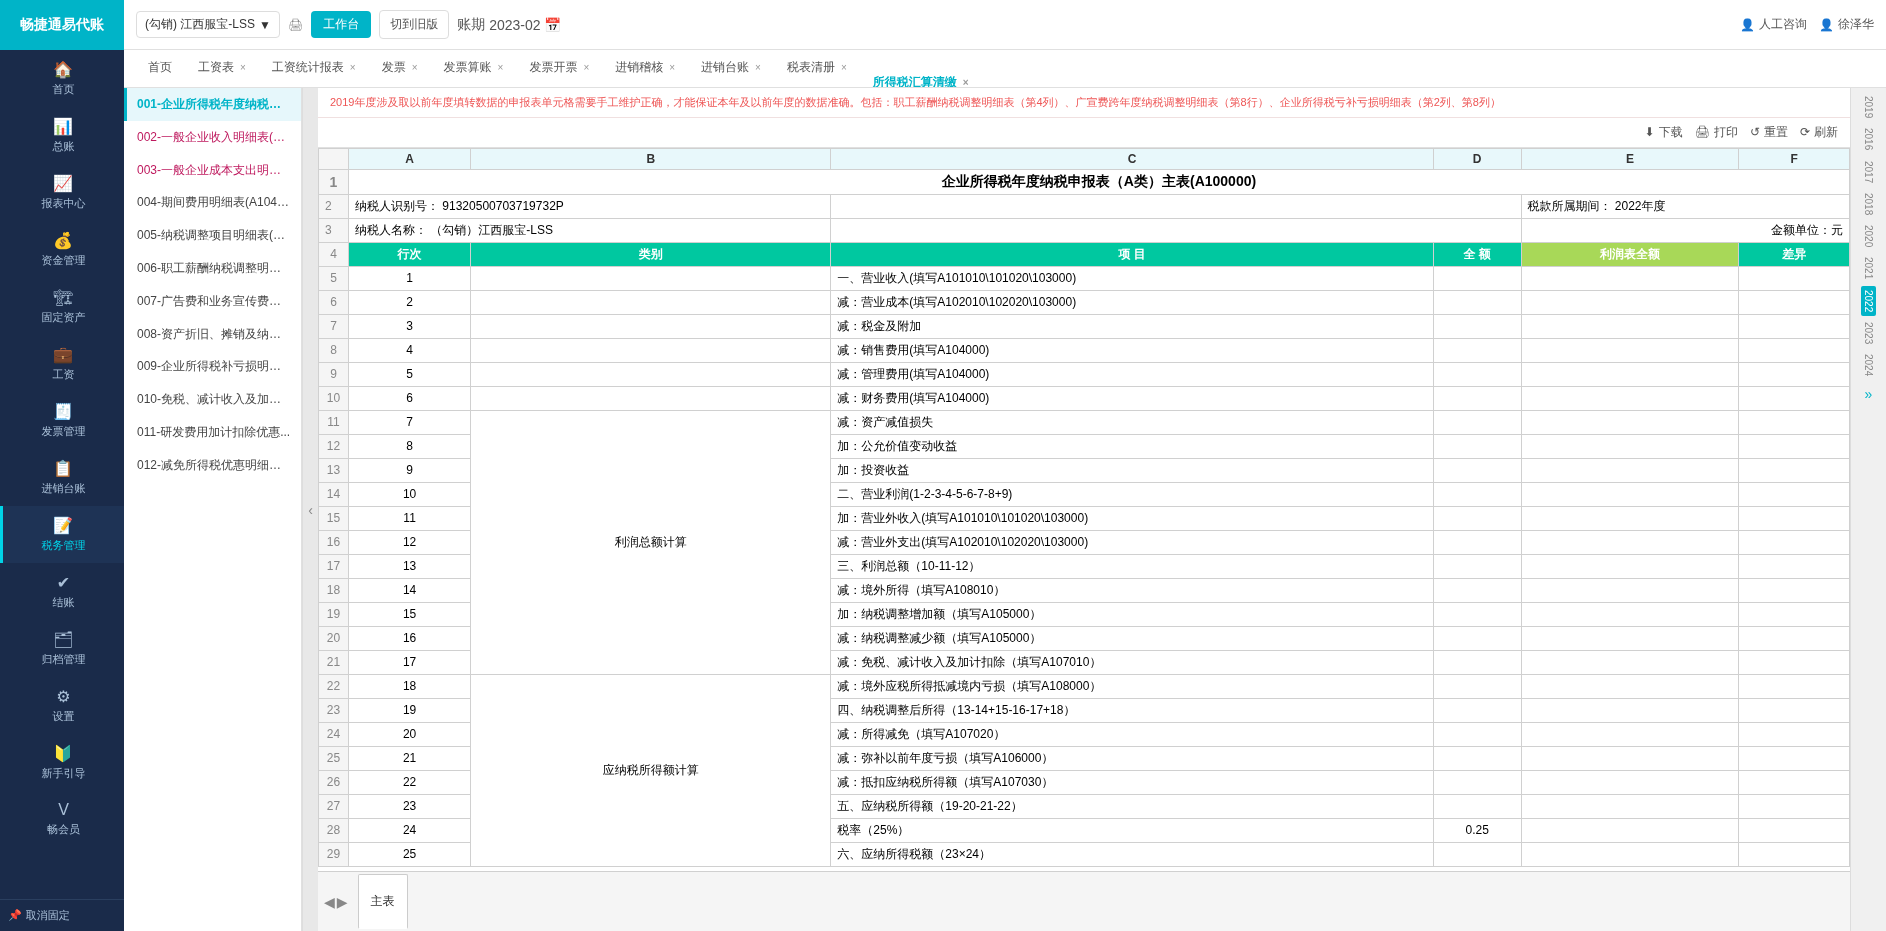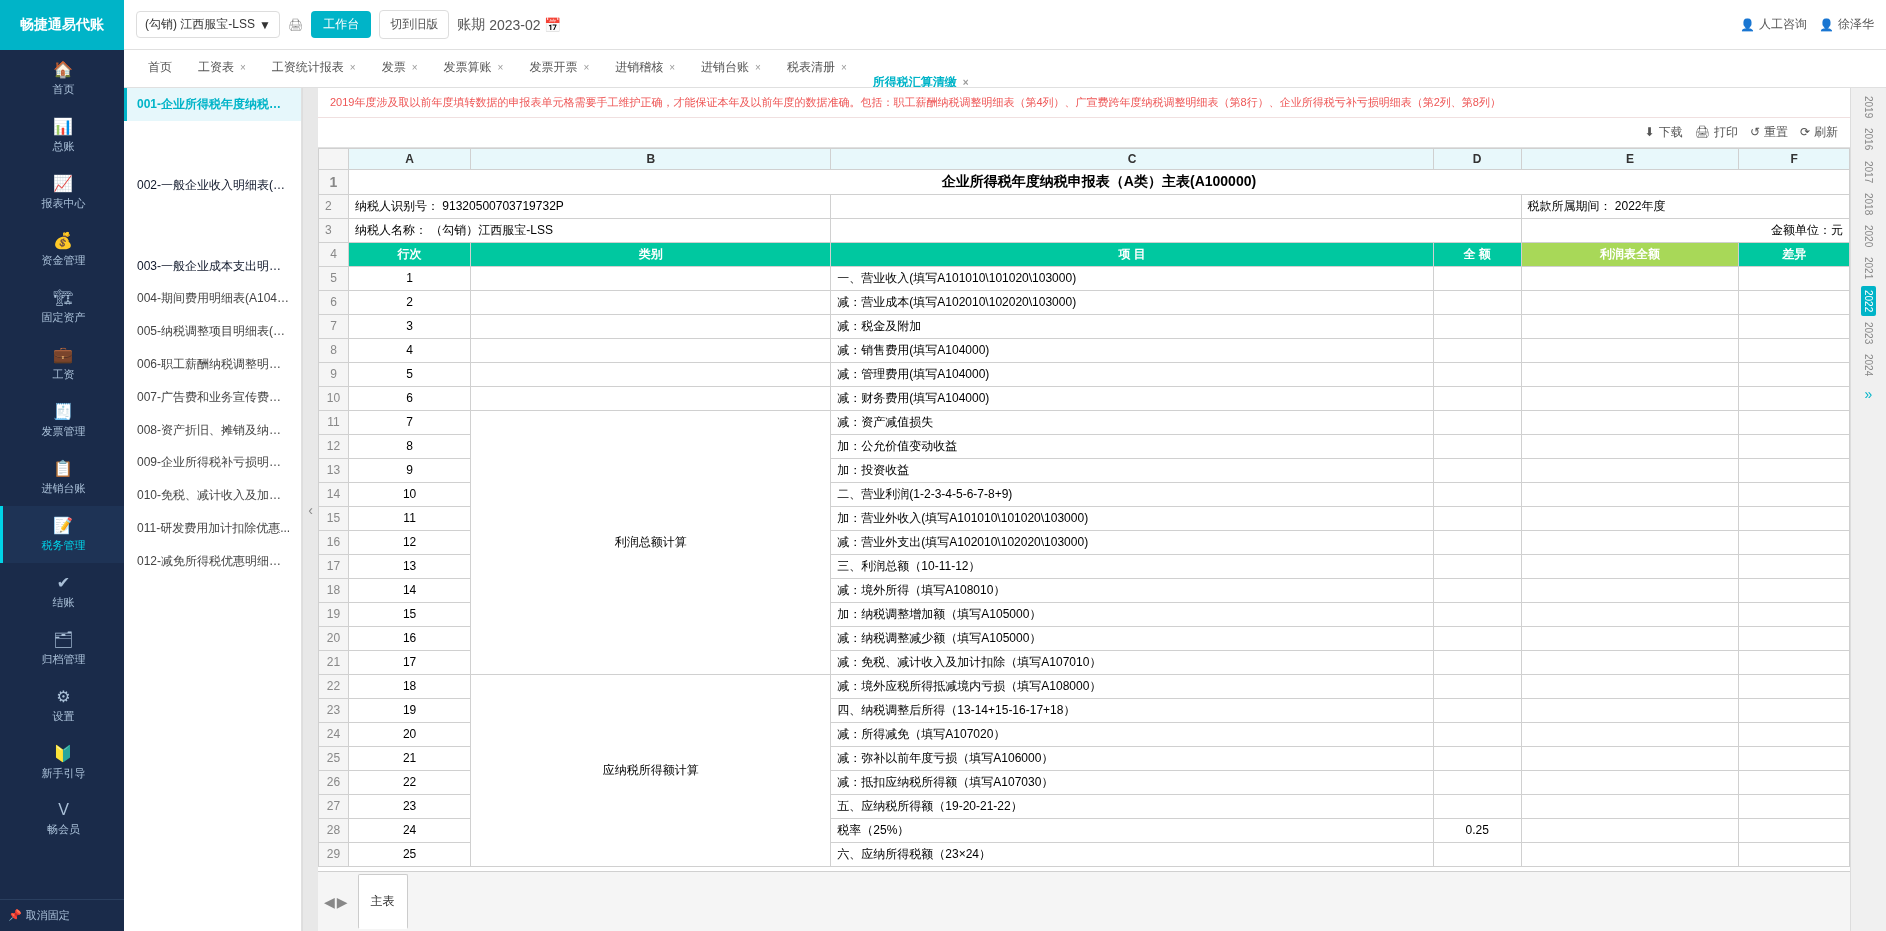--- a/index.html
+++ b/index.html
@@ -184,21 +184,21 @@
       white-space: nowrap;
       overflow: hidden;
       text-overflow: ellipsis;
     }
     .sub-sidebar-item.active {
       background: #e6f7fb;
       border-left: 3px solid #00b4c8;
       color: #00b4c8;
       font-weight: bold;
     }
-    .sub-sidebar-item.error { color: #0f172a; margin-top: 48px; }
+    .sub-sidebar-item.error { color: #be185d; }
 
     
     .main-content {
       flex: 1;
       display: flex;
       flex-direction: column;
       overflow: hidden;
       background: #f5f5f5;
     }
 

